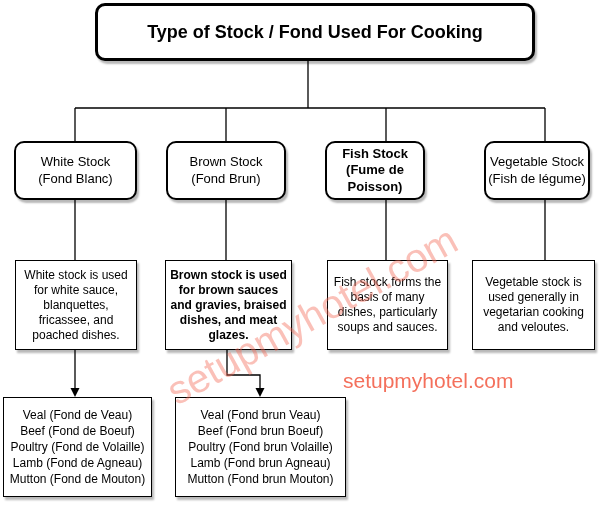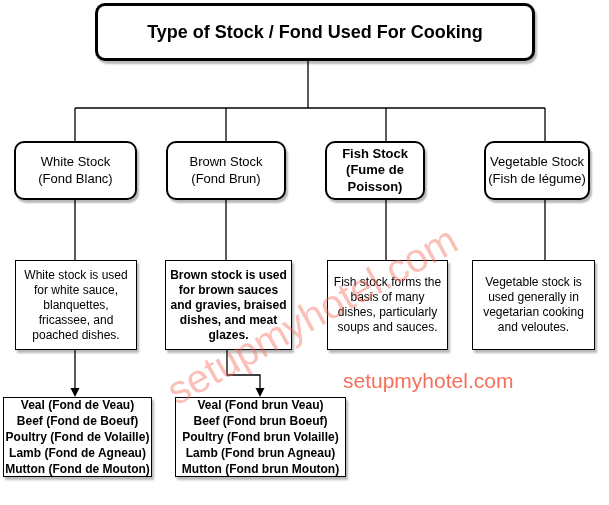--- a/index.html
+++ b/index.html
@@ -48,22 +48,22 @@
   .desc-box {
     top: 260px; height: 90px;
     font-size: 12px; line-height: 1.25;
     padding: 3px 2px;
   }
   #desc-white { left: 15px; width: 122px; }
   #desc-brown { left: 165px; width: 127px; font-weight: bold; }
   #desc-fish { left: 327px; width: 121px; }
   #desc-vegetable { left: 472px; width: 123px; }
   .list-box {
-    top: 397px; height: 80px;
-    font-size: 12px; line-height: 1.34; font-weight: bold;
+    top: 397px; height: 100px;
+    font-size: 12px; line-height: 1.34;
   }
   #list-white { left: 3px; width: 149px; }
   #list-brown { left: 175px; width: 171px; }
   .list-line { white-space: nowrap; }
   .wm-diagonal {
     position: absolute;
     left: 142px; top: 293px;
     width: 340px; height: 44px;
     line-height: 44px;
     text-align: center;

